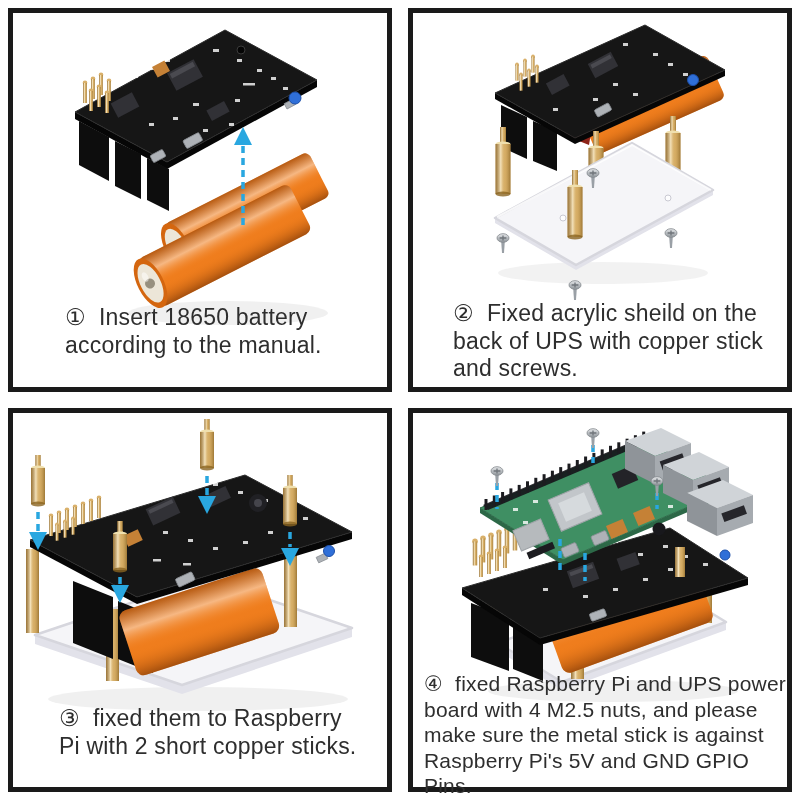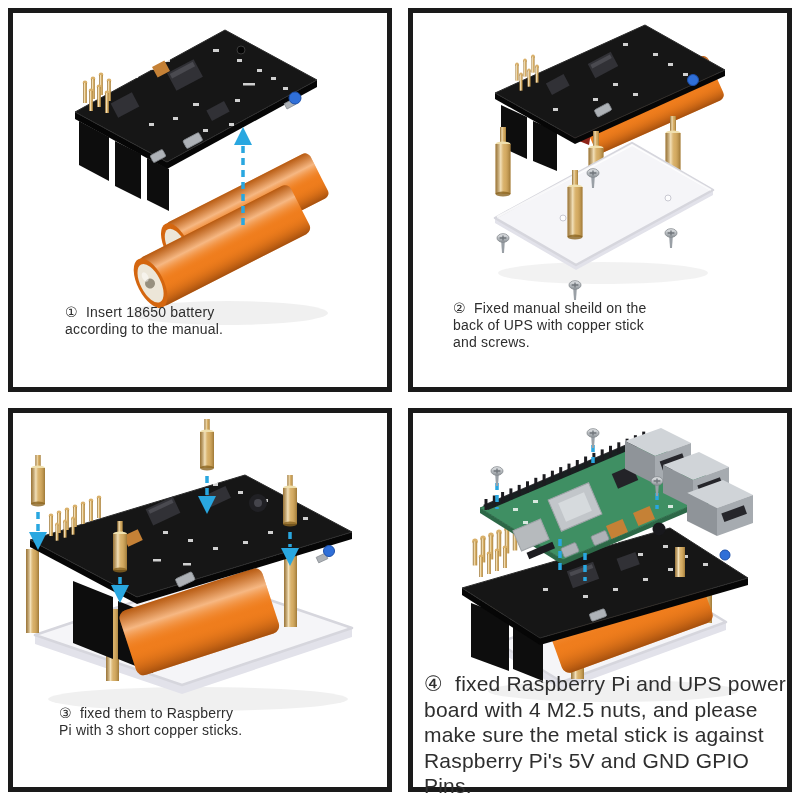--- a/index.html
+++ b/index.html
@@ -8,21 +8,21 @@
   --pi_green:#3f8f63; --acrylic:#f5f5f8;
 }
 html,body{margin:0;padding:0;background:#fff;}
 .stage{position:relative;width:800px;height:800px;background:#fff;overflow:hidden;
   font-family:"Liberation Sans","DejaVu Sans",sans-serif;}
 .panel{position:absolute;width:384px;height:384px;background:#fff;
   border:5px solid var(--panel_border);box-sizing:border-box;}
 .p1{left:8px;top:8px}.p2{left:408px;top:8px}.p3{left:8px;top:408px}.p4{left:408px;top:408px}
 .panel svg{position:absolute;left:0;top:0;width:374px;height:374px;display:block;}
 .caption{position:absolute;margin:0;white-space:pre-wrap;color:var(--caption_text);
-  font-size:14px;line-height:1.2;letter-spacing:.2px;z-index:2;}
+  font-size:23px;line-height:1.2;letter-spacing:.2px;z-index:2;}
 .cap1{left:52px;top:291px}
 .cap2{left:40px;top:287px}
 .cap3{left:46px;top:292px}
 .cap4{left:11px;top:258px;font-size:21px;line-height:1.22}
 .pcb{fill:var(--pcb_black);stroke:#2c2c2c;stroke-width:1;}
 .pcbside{fill:#060606;}
 .pi{fill:var(--pi_green);stroke:#2f6b4a;stroke-width:1;}
 .piside{fill:#2c6847;}
 .acr{fill:var(--acrylic);stroke:#d6d6dd;stroke-width:2.5;stroke-linejoin:round;}
 .acrside{fill:#e2e2ea;}
@@ -246,21 +246,21 @@
         <circle cx="255" cy="185" r="3" fill="#fdfdfe" stroke="#c9c9d2"></circle>
       </g>
       <use href="#standoff-long" transform="translate(162,157)"></use>
       <g>
         <use href="#screwg" transform="translate(180,160)"></use>
         <use href="#screwg" transform="translate(90,225)"></use>
         <use href="#screwg" transform="translate(258,220)"></use>
         <use href="#screwg" transform="translate(162,272)"></use>
       </g>
     </svg>
-    <p class="caption cap2">②  Fixed manual sheild on the
+    <p class="caption cap2">②  Fixed acrylic sheild on the
 back of UPS with copper stick
 and screws.</p>
   </section>
 
   <section class="panel p3">
     <svg viewBox="0 0 374 374" role="img" aria-label="Assembled UPS on acrylic plate with four short copper standoffs and blue arrows showing placement">
       <ellipse class="shadow" cx="185" cy="286" rx="150" ry="12" opacity=".06"></ellipse>
       <g>
         <polygon class="acrside" points="22,222 169,272 169,281 22,231"></polygon>
         <polygon class="acrside" points="169,272 339,215 339,224 169,281"></polygon>
@@ -351,21 +351,21 @@
           <use href="#ah-down" class="ah" transform="translate(25,127)"></use>
         <path class="arrow" d="M194,63 V82"></path>
           <use href="#ah-down" class="ah" transform="translate(194,91)"></use>
         <path class="arrow" d="M277,119 V134"></path>
           <use href="#ah-down" class="ah" transform="translate(277,143)"></use>
         <path class="arrow" d="M107,164 V172"></path>
           <use href="#ah-down" class="ah" transform="translate(107,180)"></use>
       </g>
     </svg>
     <p class="caption cap3">③  fixed them to Raspberry
-Pi with 3 short copper sticks.</p>
+Pi with 2 short copper sticks.</p>
   </section>
 
   <section class="panel p4">
     <svg viewBox="0 0 374 374" role="img" aria-label="Raspberry Pi hovering above the assembled UPS power board with screws and dashed guide lines">
       <ellipse class="shadow" cx="200" cy="278" rx="125" ry="11" opacity=".06"></ellipse>
       <g>
         <polygon class="acrside" points="85,230 149,269 149,277 85,238"></polygon>
         <polygon class="acrside" points="149,269 313,209 313,217 149,277"></polygon>
         <polygon class="acr" points="85,230 249,170 313,209 149,269"></polygon>
       </g>

